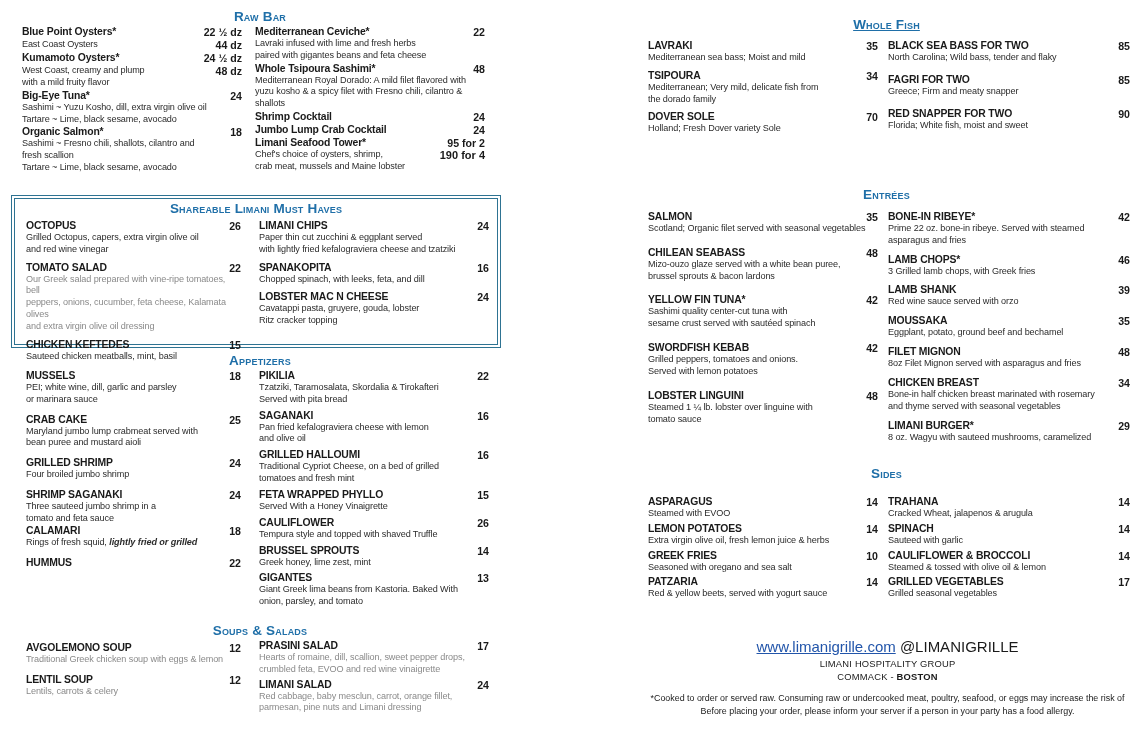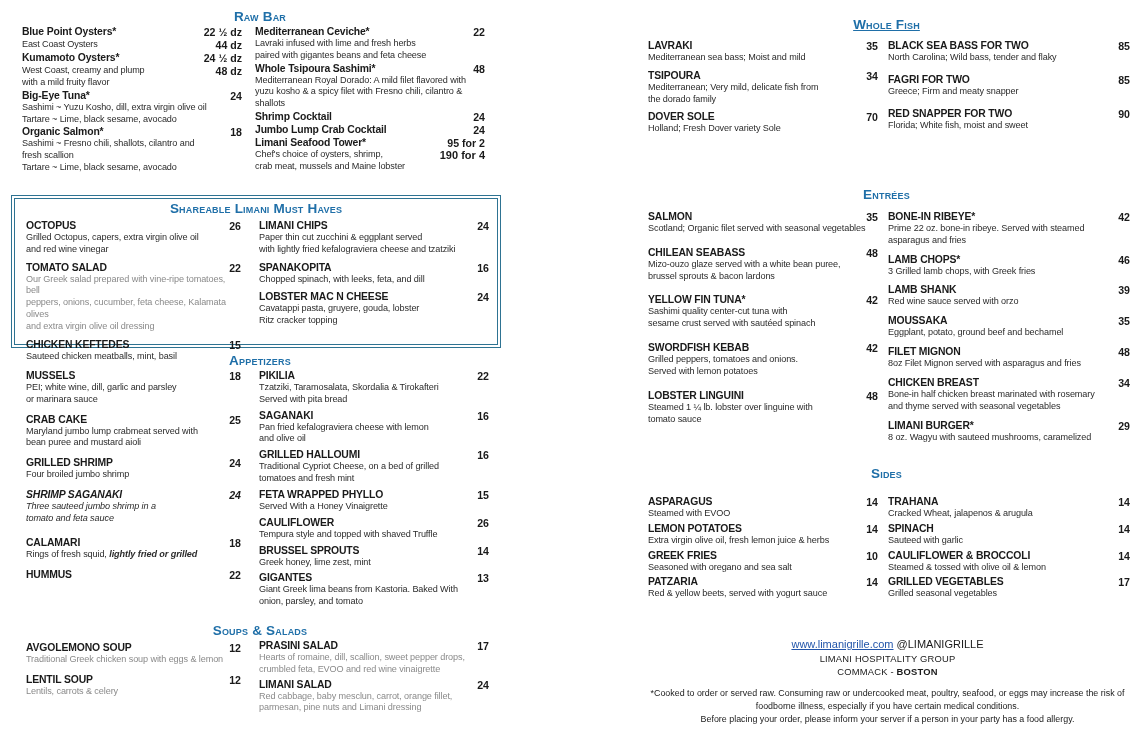--- a/index.html
+++ b/index.html
@@ -62,21 +62,21 @@
     left: 14px; top: 198px;
     width: 484px; height: 147px;
     border: 1px solid #2E7392;
     outline: 1px solid #2E7392;
     outline-offset: 2px;
     background: #fff;
   }
 
   
   .footer { position: absolute; left: 640px; top: 638px; width: 495px; text-align: center; }
-  .footer .line1 { font-size: 11px; }
+  .footer .line1 { font-size: 15px; }
   .footer .url { color: #2255aa; text-decoration: underline; }
   .footer .grp { font-size: 9.4px; margin-top: 3px; letter-spacing: .2px; }
   .footer .city { font-size: 9.4px; margin-top: 2px; letter-spacing: .2px; }
   .footer .city b { font-weight: bold; }
   .footer .disc { font-size: 8.9px; margin-top: 10px; line-height: 1.45; }
 </style>
 </head>
 <body>
 
 <div class="page">
@@ -247,21 +247,21 @@
         <div class="desc">Maryland  jumbo lump crabmeat  served  with</div>
         <div class="desc">bean puree and mustard aioli</div>
       </div>
       <div class="menu-item" style="margin-bottom: 8px;">
         <div class="item">
           <span class="item-name">GRILLED SHRIMP</span>
           <span class="item-price" style="min-width: 22px;">24</span>
         </div>
         <div class="desc">Four broiled  jumbo shrimp</div>
       </div>
-      <div class="menu-item" style="margin-bottom: 12px; font-style: italic;">
+      <div class="menu-item" style="margin-bottom: 0;">
         <div class="item">
           <span class="item-name">SHRIMP SAGANAKI</span>
           <span class="item-price" style="min-width: 22px;">24</span>
         </div>
         <div class="desc">Three sauteed jumbo shrimp in a</div>
         <div class="desc"> tomato and feta sauce</div>
       </div>
       <div class="menu-item" style="margin-bottom: 8px;">
         <div class="item">
           <span class="item-name">CALAMARI</span>
@@ -585,18 +585,17 @@
 
   <div class="footer">
     <div class="line1">
       <span class="url">www.limanigrille.com</span>
       <span>@LIMANIGRILLE</span>
     </div>
     <div class="grp">LIMANI HOSPITALITY GROUP</div>
     <div class="city"><span>COMMACK - </span><b>BOSTON</b></div>
     <div class="disc">
       <div>*Cooked to order or served raw. Consuming raw or undercooked meat, poultry, seafood, or eggs may increase the risk of</div>
-      <div>foodborne illness, especially if you have certain medical conditions.</div>
       <div>Before placing your order, please inform your server if a person in your party has a food allergy.</div>
     </div>
   </div>
 
 </div>
 
 </body></html>

